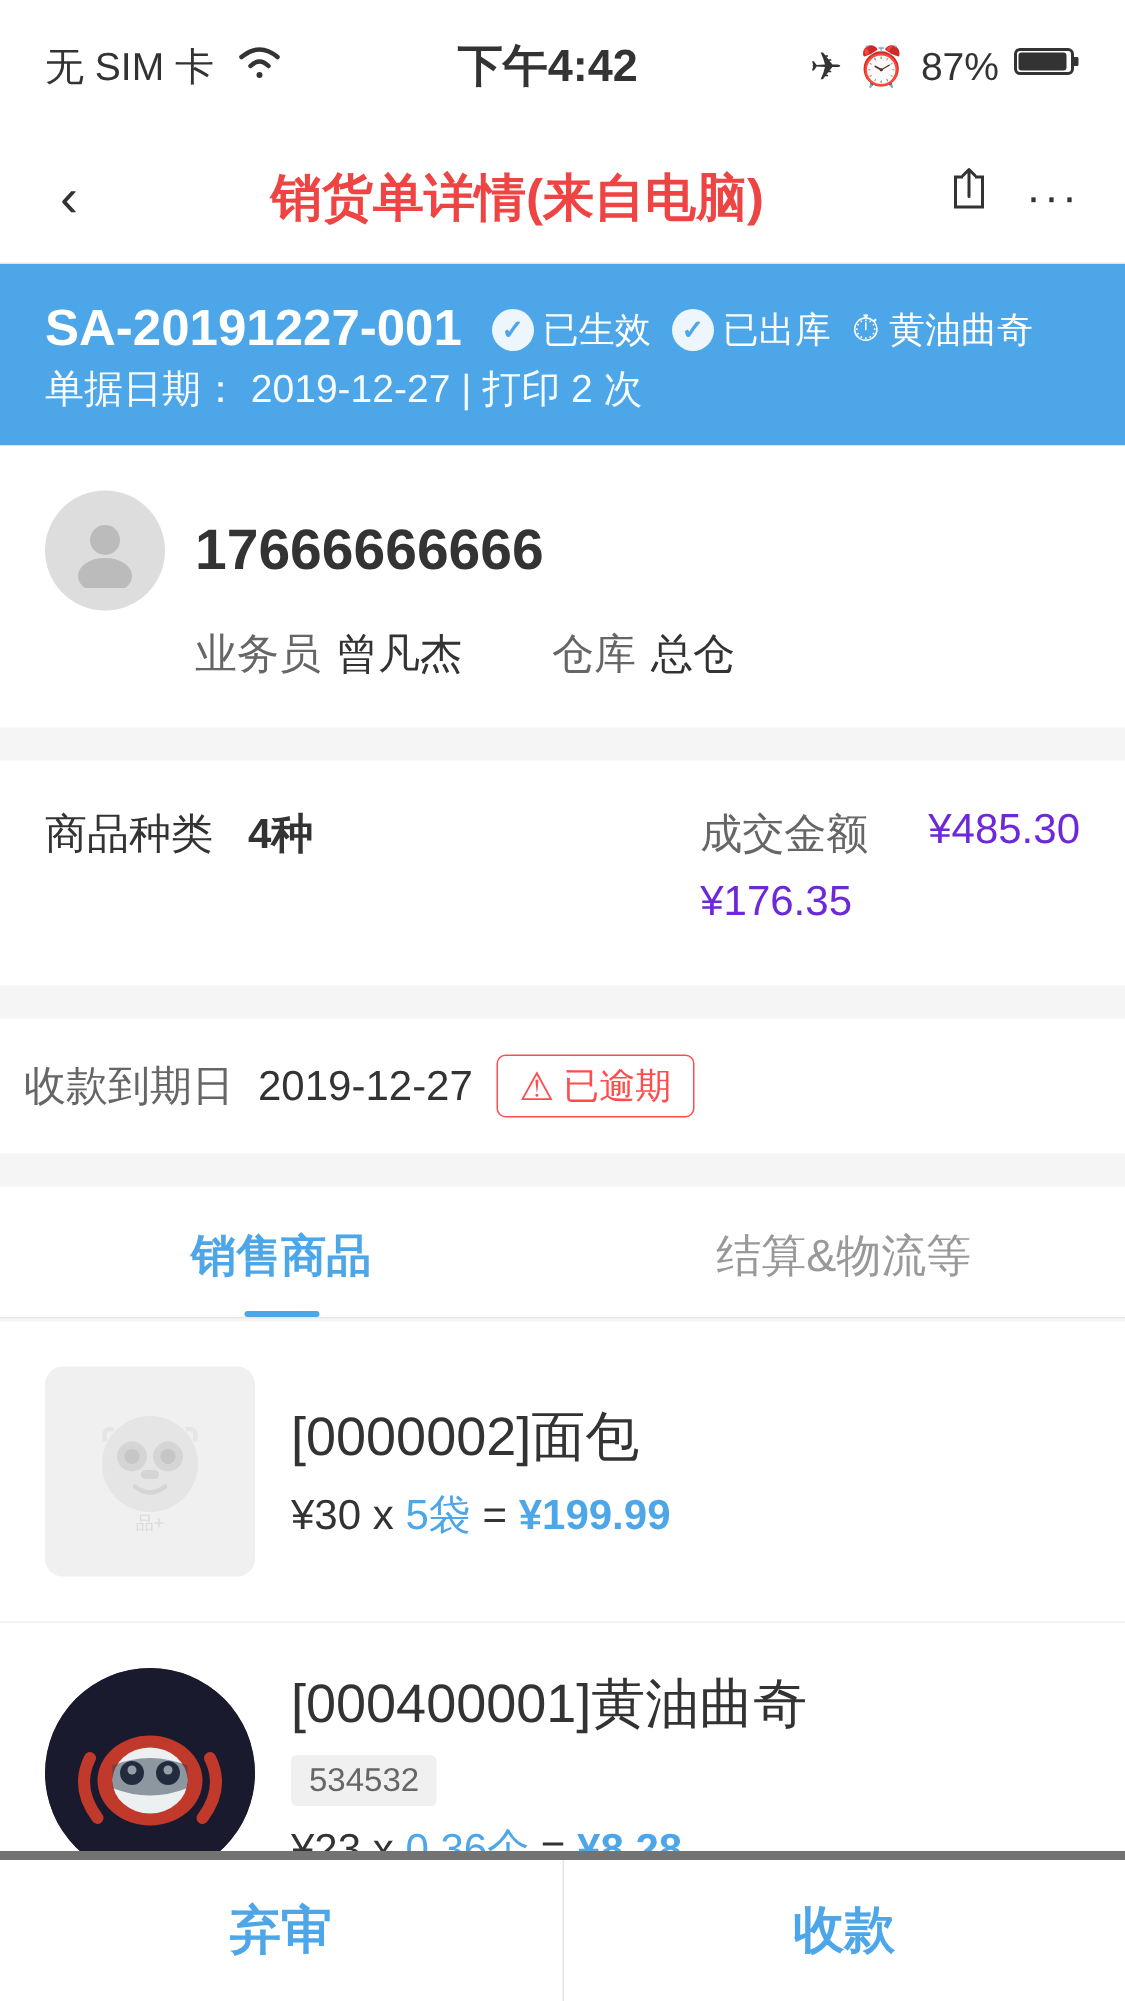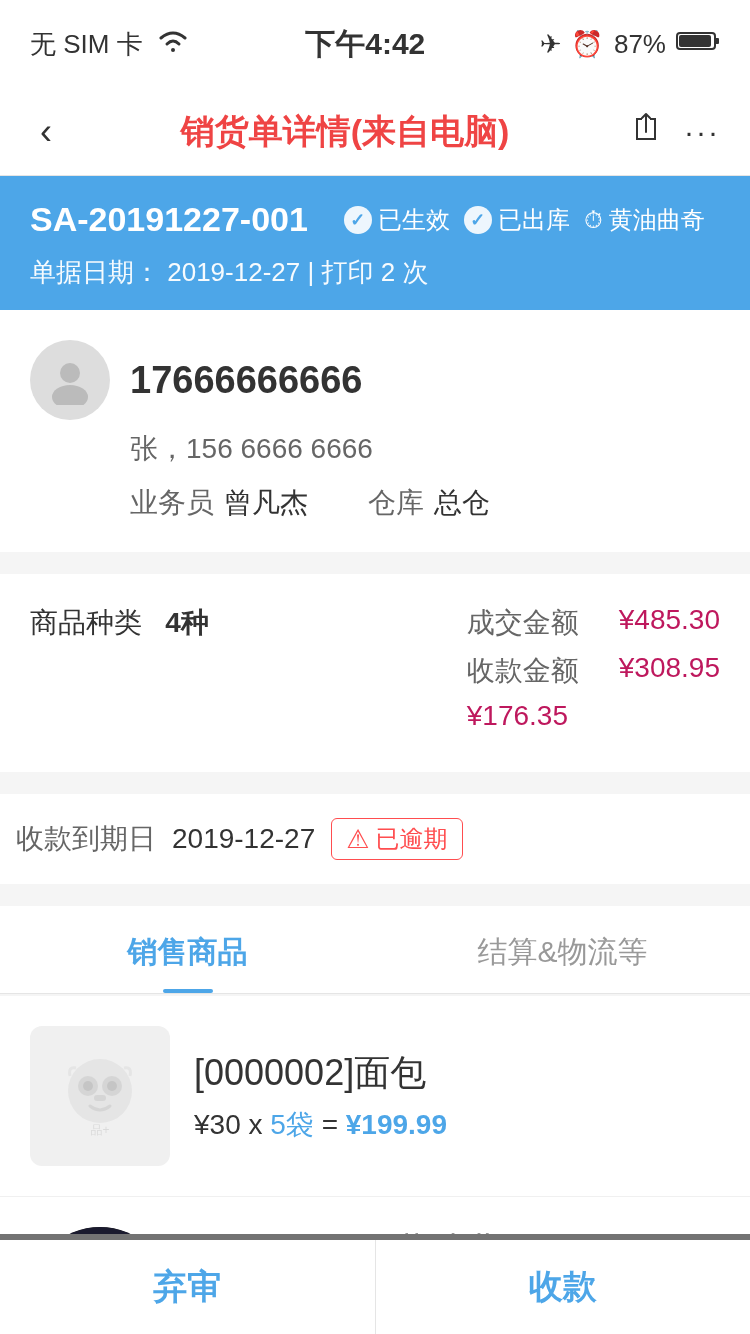--- a/index.html
+++ b/index.html
@@ -64,22 +64,22 @@
 
     
     .header-banner {
       background: #4da6e8;
       padding: 24px 30px 20px;
       color: #fff;
     }
     .banner-row1 {
       display: flex;
       align-items: center;
-      gap: 36px;
-      margin-bottom: 16px;
+      gap: 20px;
+      margin-bottom: 3px;
     }
     .order-id {
       font-size: 34px;
       font-weight: 700;
     }
     .status-badges {
       display: flex;
       align-items: center;
       gap: 14px;
     }
@@ -175,21 +175,21 @@
     .stats-left-value { font-weight: 600; }
     .stats-right { text-align: right; }
     .stat-row {
       display: flex;
       justify-content: space-between;
       gap: 40px;
       margin-bottom: 10px;
       font-size: 28px;
     }
     .stat-label { color: #666; }
-    .stat-value { color: #be185d; font-weight: 500; }
+    .stat-value { color: #6d28d9; font-weight: 500; }
 
     
     .due-section {
       background: #fff;
       padding: 24px 16px;
       display: flex;
       align-items: center;
       gap: 16px;
       font-size: 28px;
       color: #333;
@@ -395,21 +395,20 @@
 <div class="customer-section">
   <div class="customer-row">
     <div class="customer-avatar">
       <svg width="50" height="50" viewBox="0 0 50 50" fill="none">
         <circle cx="25" cy="18" r="10" fill="#bbb"></circle>
         <ellipse cx="25" cy="42" rx="18" ry="12" fill="#bbb"></ellipse>
       </svg>
     </div>
     <div class="customer-name">17666666666</div>
   </div>
-  <div class="customer-info">张，156 6666 6666</div>
   <div class="customer-meta">
     <div class="meta-item">
       <span class="meta-label">业务员</span>
       <span class="meta-value">曾凡杰</span>
     </div>
     <div class="meta-item">
       <span class="meta-label">仓库</span>
       <span class="meta-value">总仓</span>
     </div>
   </div>
@@ -420,24 +419,20 @@
 <div class="stats-section">
   <div class="stats-left">
     <span>商品种类</span>
     &nbsp;
     <span class="stats-left-value">4种</span>
   </div>
   <div class="stats-right">
     <div class="stat-row">
       <span class="stat-label">成交金额</span>
       <span class="stat-value">¥485.30</span>
-    </div>
-    <div class="stat-row">
-      <span class="stat-label">收款金额</span>
-      <span class="stat-value">¥308.95</span>
     </div>
     <div class="stat-row">
       <span class="stat-value">¥176.35</span>
     </div>
   </div>
 </div>
 
 <div class="divider"></div>
 
 <div class="due-section">

